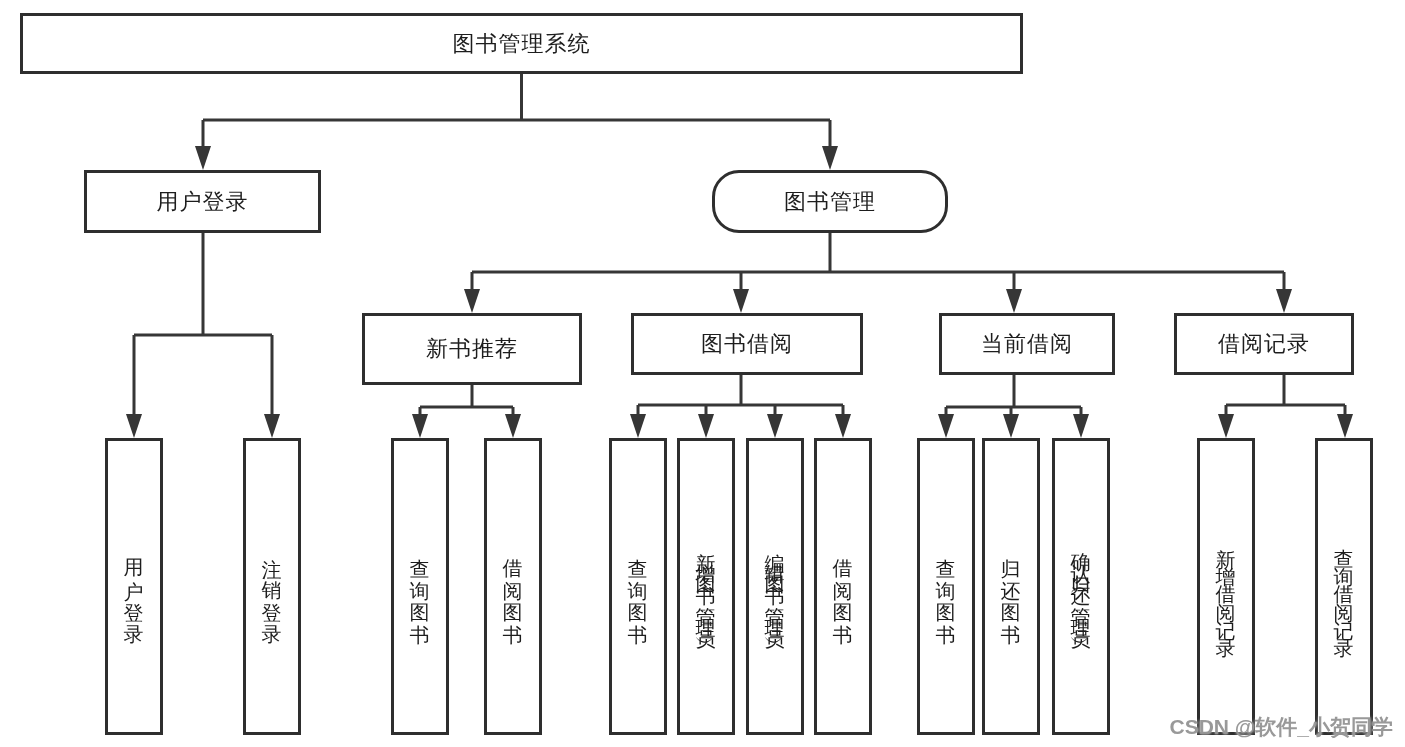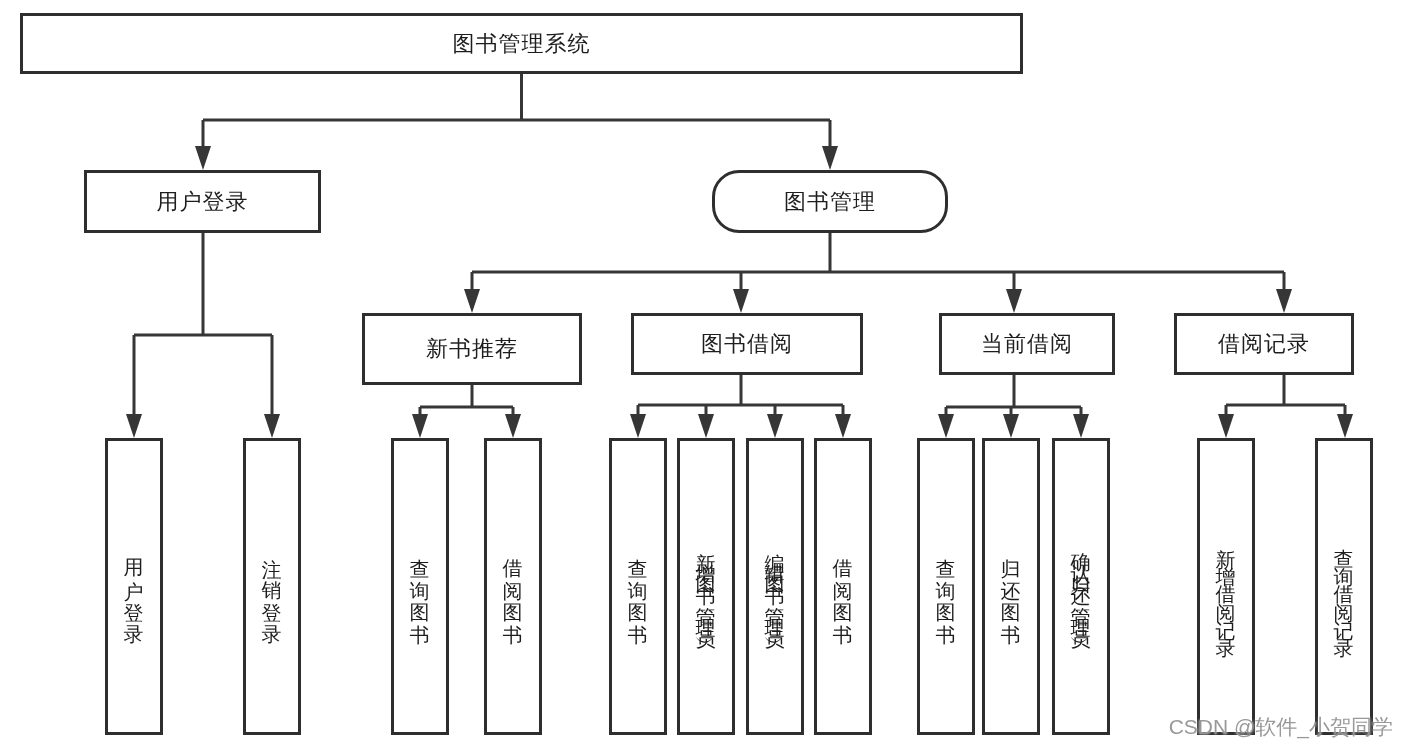--- a/index.html
+++ b/index.html
@@ -36,20 +36,21 @@
   .ls6 { letter-spacing: 18px; }
   .ls9 { letter-spacing: 11px; }
   .watermark {
     position: absolute;
     right: 12px;
     bottom: 6px;
     font-size: 21px;
     color: rgba(148,148,148,0.95);
     text-shadow: 0 0 3px #ffffff;
     white-space: nowrap;
+    font-weight: bold;
   }
 </style>
 </head>
 <body>
 
 <div class="stage">
 
   <svg class="wires" viewBox="0 0 1405 747">
     <g>
       <path d="M521.5 68 V120 M203 120 H830 M203 120 V147 M830 120 V147"></path>

